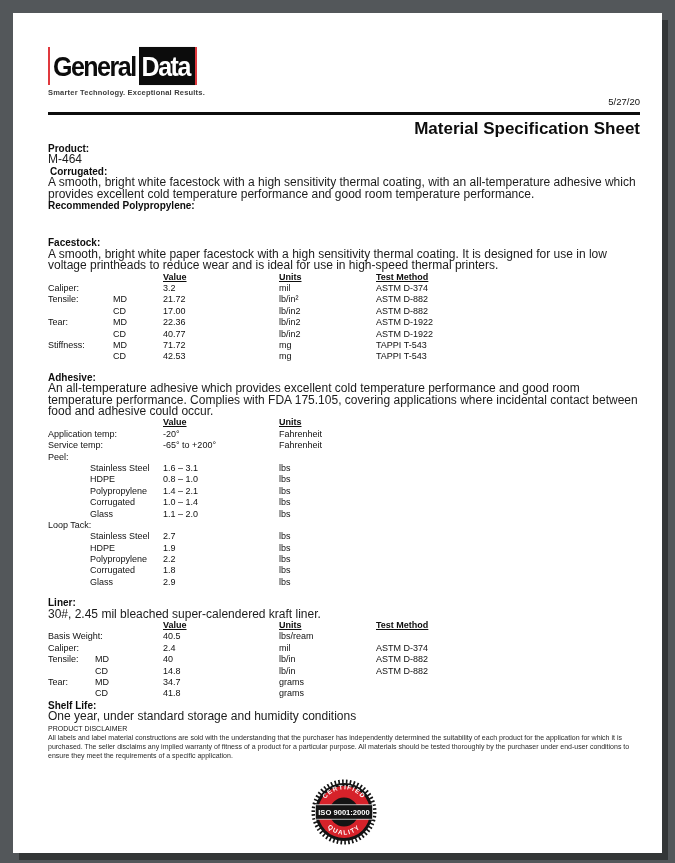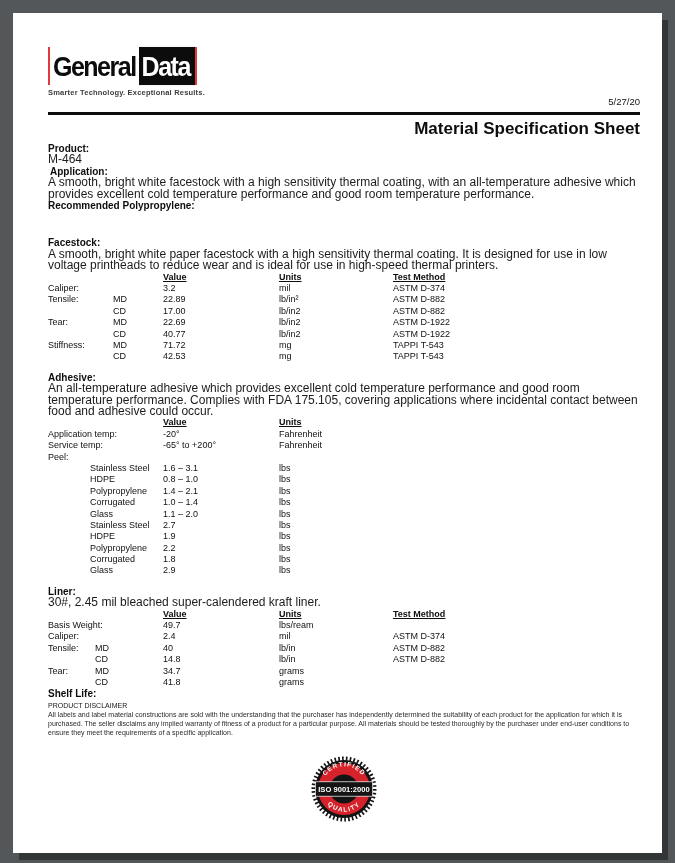--- a/index.html
+++ b/index.html
@@ -46,21 +46,21 @@
   .gap-md{margin-top:9px;}
   
   .tbl{position:relative;}
   .trow{position:relative;height:11.4px;}
   .cell{position:absolute;top:0;font-size:9px;line-height:11.4px;white-space:nowrap;color:#111;}
   .c-label{left:0;}
   .c-md{left:65px;}
   .c-sub{left:42px;}
   .c-value{left:115px;}
   .c-units{left:231px;}
-  .c-test{left:345px;}
+  .c-test{left:328px;}
   .liner-tbl .c-md{left:47px;}
   .th{font-weight:bold;text-decoration:underline;color:#0d0d0d;}
   
   .disc-h{font-size:7px;line-height:9px;color:#161616;margin-top:1px;}
   .disc-t{font-size:7px;line-height:9px;color:#2a2a2a;max-width:600px;}
   
   .seal-wrap{margin-top:18px;text-align:center;}
   .seal-wrap svg{display:inline-block;}
 </style>
 </head>
@@ -78,21 +78,21 @@
     </div>
     <div class="date">5/27/20</div>
   </div>
 
   <div class="rule"></div>
   <div class="doc-title">Material Specification Sheet</div>
 
   <div class="sec-h">Product:</div>
   <div class="body-t">M-464</div>
 
-  <div class="sec-h sp">Application:</div>
+  <div class="sec-h sp">Corrugated:</div>
   <div class="body-t">A smooth, bright white facestock with a high sensitivity thermal coating, with an all-temperature adhesive which provides excellent cold temperature performance and good room temperature performance.</div>
 
   <div class="sec-h">Recommended Polypropylene:</div>
 
   <div class="sec-h gap-lg">Facestock:</div>
   <div class="body-t">A smooth, bright white paper facestock with a high sensitivity thermal coating. It is designed for use in low voltage printheads to reduce wear and is ideal for use in high-speed thermal printers.</div>
   <div class="tbl">
     <div class="trow">
       <span class="cell c-value th">Value</span>
       <span class="cell c-units th">Units</span>
@@ -101,34 +101,34 @@
     <div>
         <div class="trow">
           <span class="cell c-label">Caliper:</span>
           <span class="cell c-value">3.2</span>
           <span class="cell c-units">mil</span>
           <span class="cell c-test">ASTM D-374</span>
         </div>
         <div class="trow">
           <span class="cell c-label">Tensile:</span>
           <span class="cell c-md">MD</span>
-          <span class="cell c-value">22.89</span>
+          <span class="cell c-value">21.72</span>
           <span class="cell c-units">lb/in²</span>
           <span class="cell c-test">ASTM D-882</span>
         </div>
         <div class="trow">
           <span class="cell c-md">CD</span>
           <span class="cell c-value">17.00</span>
           <span class="cell c-units">lb/in2</span>
           <span class="cell c-test">ASTM D-882</span>
         </div>
         <div class="trow">
           <span class="cell c-label">Tear:</span>
           <span class="cell c-md">MD</span>
-          <span class="cell c-value">22.69</span>
+          <span class="cell c-value">22.36</span>
           <span class="cell c-units">lb/in2</span>
           <span class="cell c-test">ASTM D-1922</span>
         </div>
         <div class="trow">
           <span class="cell c-md">CD</span>
           <span class="cell c-value">40.77</span>
           <span class="cell c-units">lb/in2</span>
           <span class="cell c-test">ASTM D-1922</span>
         </div>
         <div class="trow">
@@ -185,20 +185,23 @@
         </div>
         <div class="trow">
           <span class="cell c-sub">Corrugated</span>
           <span class="cell c-value">1.0 – 1.4</span>
           <span class="cell c-units">lbs</span>
         </div>
         <div class="trow">
           <span class="cell c-sub">Glass</span>
           <span class="cell c-value">1.1 – 2.0</span>
           <span class="cell c-units">lbs</span>
+        </div>
+        <div class="trow">
+          <span class="cell c-label">Loop Tack:</span>
         </div>
         <div class="trow">
           <span class="cell c-sub">Stainless Steel</span>
           <span class="cell c-value">2.7</span>
           <span class="cell c-units">lbs</span>
         </div>
         <div class="trow">
           <span class="cell c-sub">HDPE</span>
           <span class="cell c-value">1.9</span>
           <span class="cell c-units">lbs</span>
@@ -225,21 +228,21 @@
   <div class="body-t">30#, 2.45 mil bleached super-calendered kraft liner.</div>
   <div class="tbl liner-tbl">
     <div class="trow">
       <span class="cell c-value th">Value</span>
       <span class="cell c-units th">Units</span>
       <span class="cell c-test th">Test Method</span>
     </div>
     <div>
         <div class="trow">
           <span class="cell c-label">Basis Weight:</span>
-          <span class="cell c-value">49.7</span>
+          <span class="cell c-value">40.5</span>
           <span class="cell c-units">lbs/ream</span>
         </div>
         <div class="trow">
           <span class="cell c-label">Caliper:</span>
           <span class="cell c-value">2.4</span>
           <span class="cell c-units">mil</span>
           <span class="cell c-test">ASTM D-374</span>
         </div>
         <div class="trow">
           <span class="cell c-label">Tensile:</span>
@@ -262,20 +265,21 @@
         </div>
         <div class="trow">
           <span class="cell c-md">CD</span>
           <span class="cell c-value">41.8</span>
           <span class="cell c-units">grams</span>
         </div>
       </div>
   </div>
 
   <div class="sec-h">Shelf Life:</div>
+  <div class="body-t">One year, under standard storage and humidity conditions</div>
 
   <div class="disc-h">PRODUCT DISCLAIMER</div>
   <div class="disc-t">All labels and label material constructions are sold with the understanding that the purchaser has independently determined the suitability of each product for the application for which it is purchased. The seller disclaims any implied warranty of fitness of a product for a particular purpose. All materials should be tested thoroughly by the purchaser under end-user conditions to ensure they meet the requirements of a specific application.</div>
 
   <div class="seal-wrap">
     <svg width="68" height="68" viewBox="-34 -34 68 68">
       <circle cx="0" cy="0" r="29" fill="#141414"></circle>
       <circle cx="0" cy="0" r="29.5" fill="none" stroke="#141414" stroke-width="6" stroke-dasharray="1.6 2.1"></circle>
       <circle cx="0" cy="0" r="26" fill="#d6222a"></circle>
       <circle cx="0" cy="0" r="14.5" fill="#141414"></circle>

